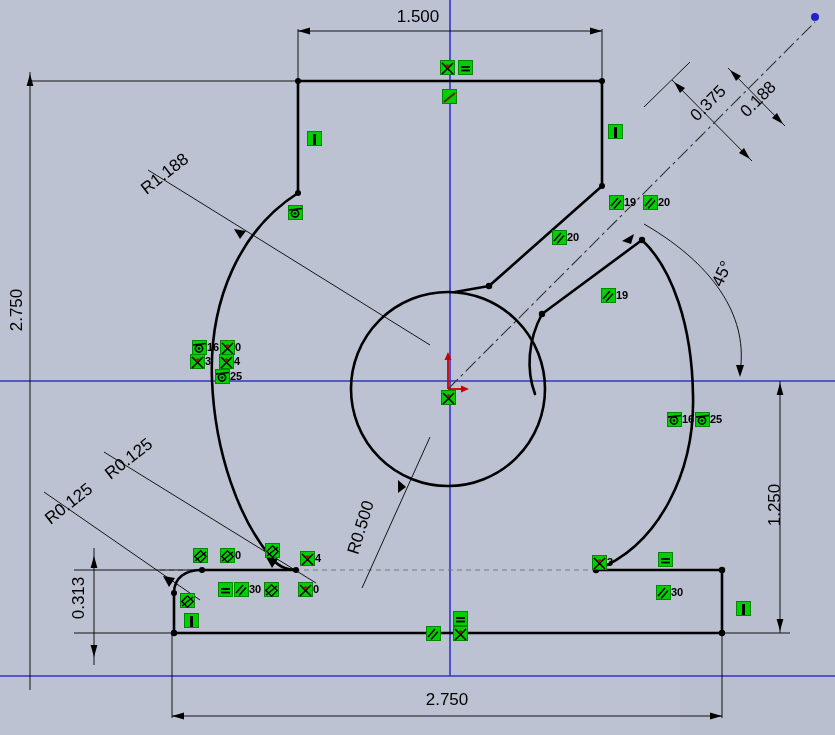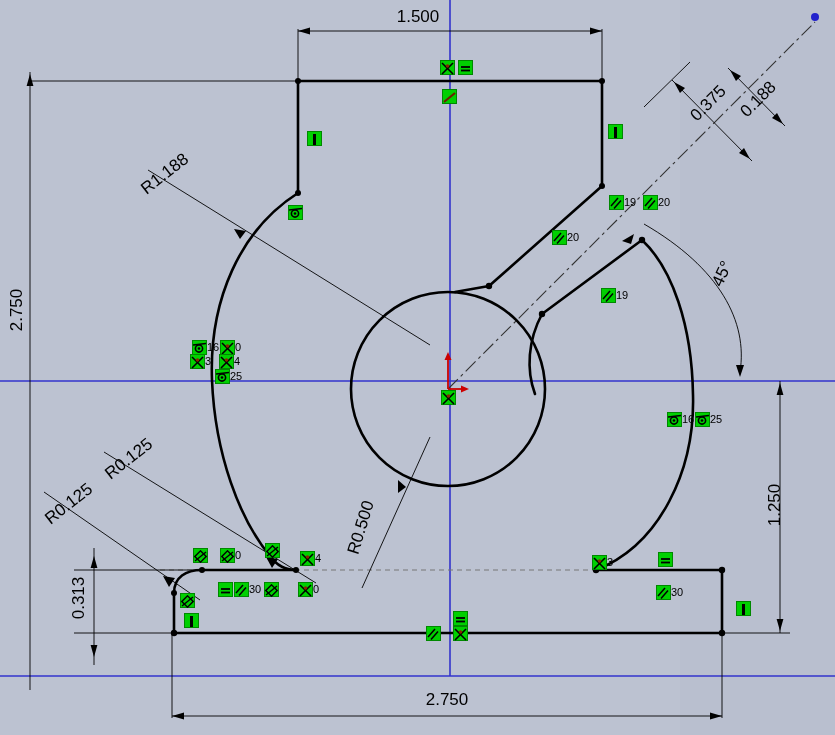--- a/index.html
+++ b/index.html
@@ -1,21 +1,21 @@
 <!DOCTYPE html>
 <html><head>
 <meta charset="utf-8">
 <style>
   html,body{margin:0;padding:0;background:#b9bfcf;}
   body{width:835px;height:735px;overflow:hidden;
        font-family:"Liberation Sans",sans-serif;}
   #cad{position:relative;width:680px;height:735px;background:#bcc2d1;}
   svg.layer{position:absolute;left:0;top:0;width:835px;height:735px;}
   .dimtext{font-family:"Liberation Sans",sans-serif;font-size:17px;fill:#000;}
-  .badge{position:absolute;display:flex;}
+  .badge{position:absolute;display:flex;font-weight:bold;}
   .bx{width:15px;height:15px;background:#00d000;border:1px solid #008800;
       position:relative;box-sizing:border-box;display:inline-block;}
   .blabel{font-size:11px;color:#000;margin-left:0px;line-height:15px;
           font-family:"Liberation Sans",sans-serif;}
 </style>
 </head>
 <body>
 
 <div id="cad">
 

